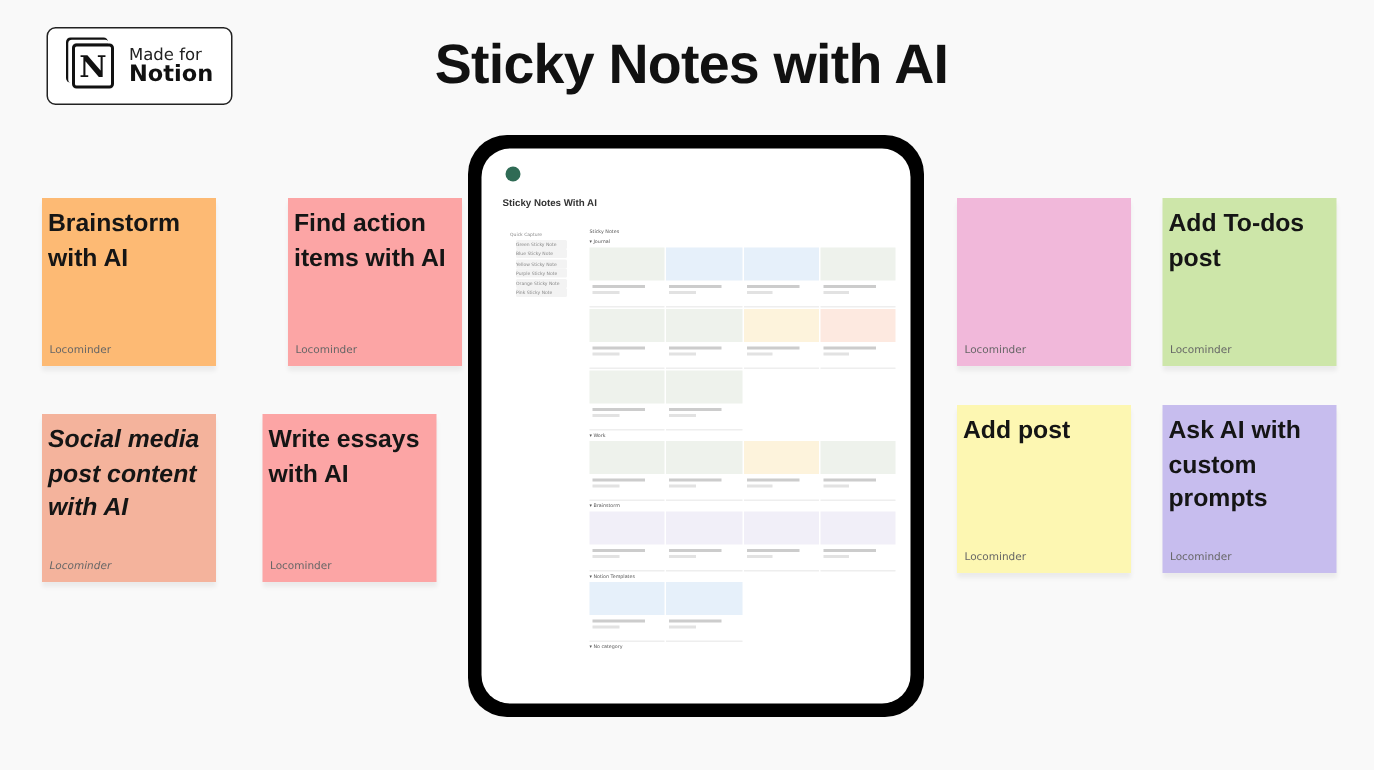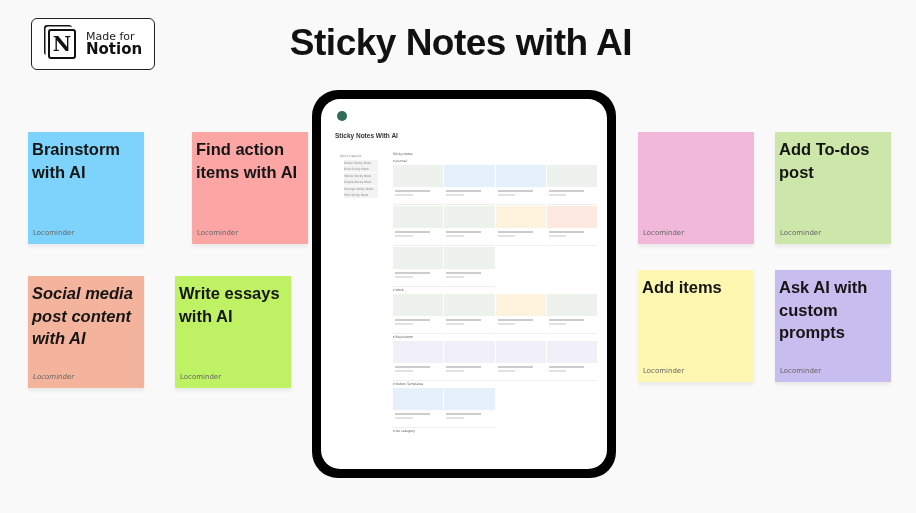--- a/index.html
+++ b/index.html
@@ -34,45 +34,45 @@
 <div class="badge">
   <div class="nlogo">N</div>
   <div class="btxt">
     <div class="s">Made for</div>
     <div class="b">Notion</div>
   </div>
 </div>
 
 <div class="title">Sticky Notes with AI</div>
 
-<div class="note" style="left: 28px; top: 132px; background: #7dd3fc;">
+<div class="note" style="left: 28px; top: 132px; background: #fdba74;">
     <div class="h">Brainstorm with AI</div>
     <div class="f">Locominder</div>
   </div>
 <div class="note" style="left: 192px; top: 132px; background: #fca5a5;">
     <div class="h">Find action items with AI</div>
     <div class="f">Locominder</div>
   </div>
 <div class="note" style="left: 28px; top: 276px; background: rgb(244, 179, 156); font-style: italic;">
     <div class="h">Social media post content with AI</div>
     <div class="f">Locominder</div>
   </div>
-<div class="note" style="left: 175px; top: 276px; background: #bef264;">
+<div class="note" style="left: 175px; top: 276px; background: #fca5a5;">
     <div class="h">Write essays with AI</div>
     <div class="f">Locominder</div>
   </div>
 <div class="note" style="left: 638px; top: 132px; background: rgb(241, 184, 218);">
     <div class="f">Locominder</div>
   </div>
 <div class="note" style="left: 775px; top: 132px; background: rgb(205, 230, 169);">
     <div class="h">Add To-dos post</div>
     <div class="f">Locominder</div>
   </div>
 <div class="note" style="left: 638px; top: 270px; background: rgb(253, 247, 178);">
-    <div class="h">Add items</div>
+    <div class="h">Add post</div>
     <div class="f">Locominder</div>
   </div>
 <div class="note" style="left: 775px; top: 270px; background: rgb(199, 189, 238);">
     <div class="h">Ask AI with custom prompts</div>
     <div class="f">Locominder</div>
   </div>
 
 <div class="tablet">
   <div class="screen">
     <div class="logo"></div>

